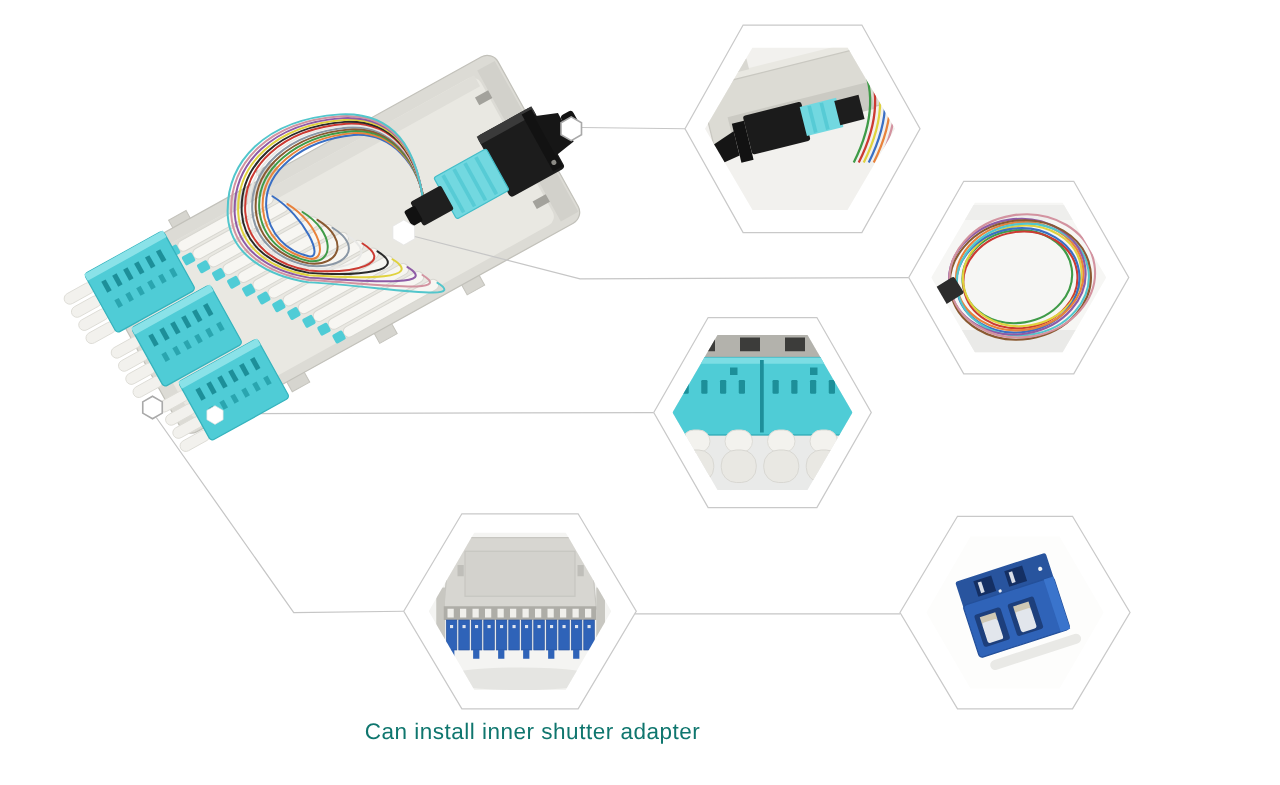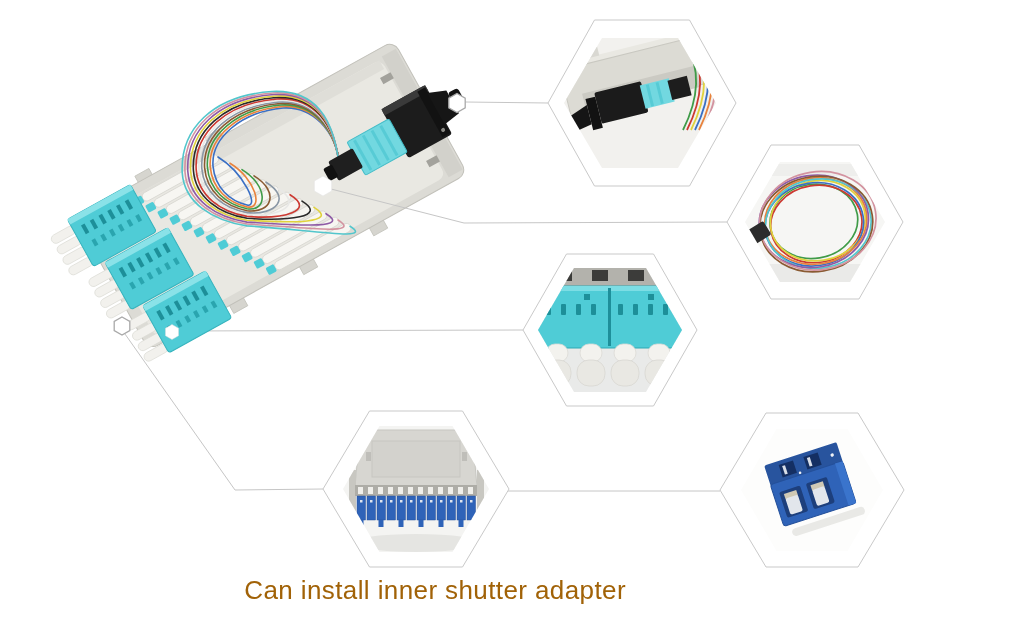--- a/index.html
+++ b/index.html
@@ -1,19 +1,19 @@
 <!DOCTYPE html>
 <html><head>
 <meta charset="utf-8">
 <style>
   html,body{margin:0;padding:0;background:#ffffff;}
   .stage{position:relative;width:1024px;height:628px;background:#fff;overflow:hidden;
          font-family:"Liberation Sans",sans-serif;}
-  .caption{position:absolute;left:226px;top:575px;width:400px;text-align:right;
-           font-size:26px;letter-spacing:0.4px;color:#a16207;}
+  .caption{position:absolute;left:226px;top:575px;width:400px;text-align:center;
+           font-size:18px;letter-spacing:0.4px;color:#0f766e;}
   svg{position:absolute;left:0;top:0;}
 </style>
 </head>
 <body>
 
 <div class="stage">
 <svg width="1024" height="628" viewBox="0 0 1024 628">
   <defs>
     <clipPath id="clip-a">
           <polygon points="564,103 602,38 678,38 716,103 678,168 602,168"></polygon>

